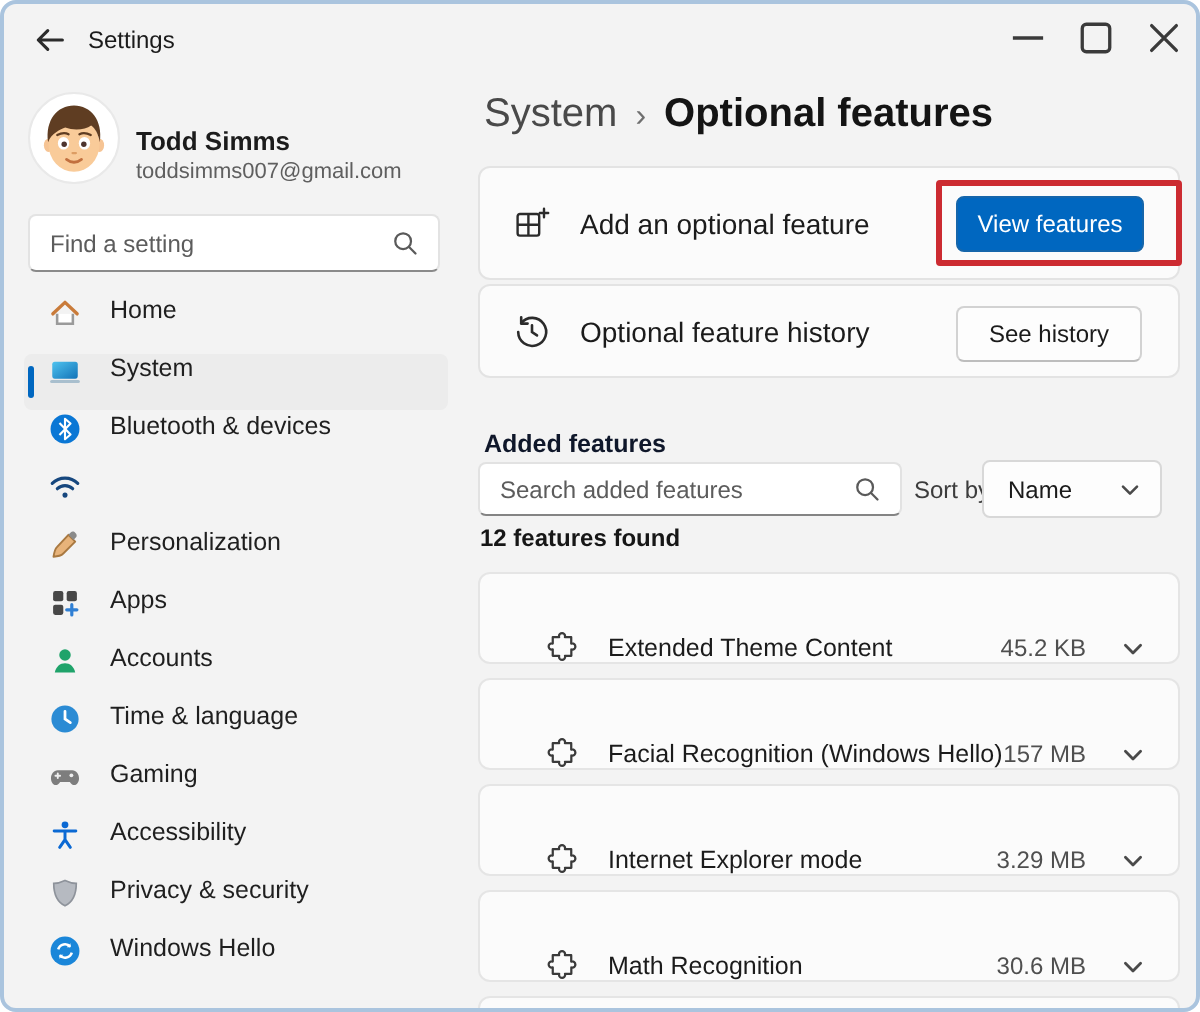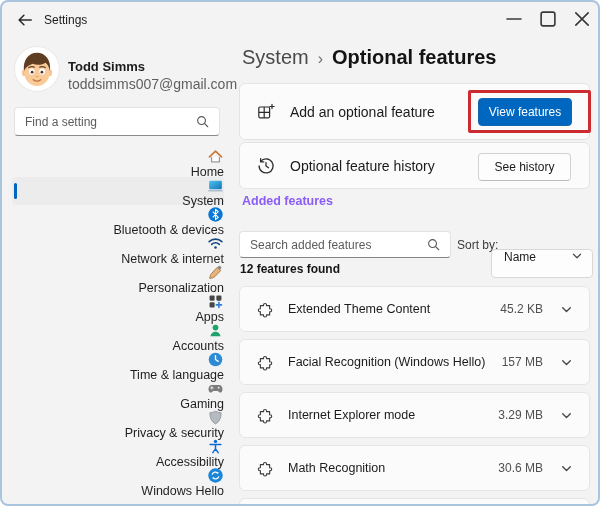--- a/index.html
+++ b/index.html
@@ -13,38 +13,38 @@
   .titlebar { position:absolute; top:0; left:0; right:0; height:36px; }
   .back-btn { position:absolute; left:14px; top:9px; width:18px; height:18px; cursor:pointer; }
   .win-title { position:absolute; left:42px; top:11px; font-size:12px; color:#1b1b1b; }
   .win-ctrl { position:absolute; top:6px; width:30px; height:22px; display:flex; align-items:center; justify-content:center; cursor:pointer; }
   .ctrl-min { left:497px; } .ctrl-max { left:531px; } .ctrl-close { left:565px; }
   
   .user { position:absolute; left:12px; top:42px; width:210px; height:48px; display:flex; align-items:flex-end; cursor:pointer; }
   .avatar { width:46px; height:46px; flex:0 0 46px; }
   .user-meta { margin-left:8px; }
   .user-name { font-size:13px; font-weight:bold; color:#1b1b1b; }
-  .user-email { font-size:14px; color:#5f5f5f; margin-top:2px; }
+  .user-email { font-size:11px; color:#5f5f5f; margin-top:2px; }
   
   .side-search {
     position:absolute; left:12px; top:105px; width:206px; height:29px;
     background:#ffffff; border:1px solid #e3e3e3; border-bottom:1px solid #8a8a8a;
     border-radius:4px; display:flex; align-items:center;
   }
   .side-search input {
     flex:1; border:none; outline:none; background:transparent;
     font-family:inherit; font-size:12px; color:#1b1b1b; padding:0 6px 0 10px;
   }
   .side-search input::placeholder { color:#5c5c5c; }
   .search-glyph { width:15px; height:15px; margin-right:9px; flex:0 0 15px; }
   
   .nav { position:absolute; left:10px; top:146px; width:212px; }
   .nav-item {
     position:relative; height:28px; margin-bottom:1px; border-radius:4px;
-    display:flex; align-items:flex-end; cursor:pointer;flex-direction:column;
+    display:flex; align-items:flex-start; cursor:pointer;
   }
   .nav-item.selected { background:#ececec; }
   .nav-item.selected::before {
     content:""; position:absolute; left:2px; top:6px; width:3px; height:16px;
     border-radius:2px; background:var(--accent,#0067c0);
   }
   .nav-icon { width:17px; height:17px; margin-left:12px; flex:0 0 17px; display:flex; }
   .nav-label { margin-left:14px; font-size:12.5px; color:#1f1f1f; white-space:nowrap; }
   
   .breadcrumb { position:absolute; left:240px; top:44px; display:flex; align-items:baseline; }
@@ -70,44 +70,44 @@
   }
   .btn-secondary {
     left:238px; top:10px; width:93px; height:28px;
     background:#fdfdfd; color:#1b1b1b; border:1px solid #d2d2d2; border-bottom-color:#bdbdbd;
   }
   .annotation {
     position:absolute; left:228px; top:6px; width:123px; height:43px;
     border:3px solid var(--annotation-red,#cc2b31); border-radius:2px; pointer-events:none;
   }
   
-  .section-title { position:absolute; left:240px; top:192px; font-size:12.5px; font-weight:bold; color:#8b5cf6; }
+  .section-title { position:absolute; left:240px; top:213px; font-size:12.5px; font-weight:bold; color:#0f172a; }
   .feat-search {
     position:absolute; left:237px; top:229px; width:212px; height:27px;
     background:#ffffff; border:1px solid #e2e2e2; border-bottom:1px solid #848484;
     border-radius:4px; display:flex; align-items:center;
   }
   .feat-search input {
     flex:1; border:none; outline:none; background:transparent;
     font-family:inherit; font-size:12px; color:#1b1b1b; padding:0 4px 0 10px;
   }
   .feat-search input::placeholder { color:#5c5c5c; }
   .sort-label { position:absolute; left:455px; top:236px; font-size:12px; color:#3c3c3c; }
   .sort-dd {
-    position:absolute; left:489px; top:228px; width:102px; height:29px;
+    position:absolute; left:489px; top:228px; width:90px; height:29px;
     background:#fdfdfd; border:1px solid #d8d8d8; border-radius:4px;
-    display:flex; align-items:flex-start; cursor:pointer;margin-top:19px;
+    display:flex; align-items:center; cursor:pointer;
   }
   .sort-value { margin-left:12px; font-size:12px; color:#1b1b1b; flex:1; }
   .dd-chev { width:12px; height:12px; margin-right:9px; display:flex; }
   .count-text { position:absolute; left:238px; top:260px; font-size:12px; font-weight:bold; color:#161616; }
   
   .row {
     position:absolute; left:237px; width:351px; height:46px; background:#fbfbfb;
-    border:1px solid #e5e5e5; border-radius:6px; display:flex; align-items:center; cursor:pointer;
+    border:1px solid #e5e5e5; border-radius:6px; display:flex; align-items:flex-end; cursor:pointer;padding-left:16px;
   }
   .row-1 { top:284px; } .row-2 { top:337px; } .row-3 { top:390px; } .row-4 { top:443px; }
   .row-sliver { top:496px; height:14px; border-radius:6px 6px 0 0; }
   .row-icon { width:17px; height:17px; margin-left:17px; flex:0 0 17px; display:flex; }
   .row-name { margin-left:14px; font-size:12.5px; color:#1b1b1b; }
   .row-size { position:absolute; right:46px; font-size:12px; color:#4f4f4f; }
   .row-chev { position:absolute; right:16px; width:13px; height:13px; display:flex; cursor:pointer; }
   svg { display:block; width:100%; height:100%; }
 </style>
 </head>
@@ -207,21 +207,20 @@
       <span class="nav-label">Bluetooth &amp; devices</span>
     </div>
     <div class="nav-item">
       <span class="nav-icon">
         <svg viewBox="0 0 16 16" fill="none" stroke="#16477e" stroke-width="1.5" stroke-linecap="round">
             <path d="M2 6.3a8.6 8.6 0 0 1 12 0"></path>
             <path d="M4.4 8.8a5.2 5.2 0 0 1 7.2 0"></path>
             <circle cx="8" cy="11.8" r="1.2" fill="#16477e" stroke="none"></circle>
           </svg>
       </span>
-      <span class="nav-label">Network &amp; internet</span>
     </div>
     <div class="nav-item">
       <span class="nav-icon">
         <svg viewBox="0 0 16 16">
             <path d="M9.6 3.2l3.2 3.2-5.6 5.6c-.9.9-2.5 1.4-4.6 1.5.3-2 .7-3.6 1.6-4.5z" fill="#e7b37a" stroke="#a87840" stroke-width="0.9" stroke-linejoin="round"></path>
             <path d="M9.6 3.2l1.2-1.2c.5-.5 1.5-.4 2.1.3.7.6.8 1.6.3 2.1l-1.2 1.2z" fill="#8a8a8a"></path>
           </svg>
       </span>
       <span class="nav-label">Personalization</span>
     </div>
@@ -259,34 +258,34 @@
         <svg viewBox="0 0 16 16">
             <path d="M4.6 4.8h6.8c1.9 0 3.2 1.8 3.2 3.8 0 1.8-1 3.2-2.2 3.2-.9 0-1.6-.7-2.1-1.5H5.7c-.5.8-1.2 1.5-2.1 1.5-1.2 0-2.2-1.4-2.2-3.2 0-2 1.3-3.8 3.2-3.8z" fill="#7d7d7d"></path>
             <circle cx="11" cy="7.2" r="0.9" fill="#efefef"></circle>
             <path d="M4.6 6.3v2.2M3.5 7.4h2.2" stroke="#efefef" stroke-width="0.9" stroke-linecap="round"></path>
           </svg>
       </span>
       <span class="nav-label">Gaming</span>
     </div>
     <div class="nav-item">
       <span class="nav-icon">
-        <svg viewBox="0 0 16 16">
-            <path d="M8 2.1c1.9.9 3.7 1.4 5.3 1.4 0 5.1-1.8 8.8-5.3 10.5C4.5 12.3 2.7 8.6 2.7 3.5c1.6 0 3.4-.5 5.3-1.4z" fill="#b6bac1" stroke="#8e939b" stroke-width="0.8"></path>
-          </svg>
-      </span>
-      <span class="nav-label">Privacy &amp; security</span>
-    </div>
-    <div class="nav-item">
-      <span class="nav-icon">
         <svg viewBox="0 0 16 16" fill="none" stroke="#0b69d3" stroke-width="1.4" stroke-linecap="round">
             <circle cx="8" cy="3.2" r="1.6" fill="#0b69d3" stroke="none"></circle>
             <path d="M2.9 6.1h10.2M8 6.1v4.1l-2.5 3.6M8 10.2l2.5 3.6"></path>
           </svg>
       </span>
       <span class="nav-label">Accessibility</span>
+    </div>
+    <div class="nav-item">
+      <span class="nav-icon">
+        <svg viewBox="0 0 16 16">
+            <path d="M8 2.1c1.9.9 3.7 1.4 5.3 1.4 0 5.1-1.8 8.8-5.3 10.5C4.5 12.3 2.7 8.6 2.7 3.5c1.6 0 3.4-.5 5.3-1.4z" fill="#b6bac1" stroke="#8e939b" stroke-width="0.8"></path>
+          </svg>
+      </span>
+      <span class="nav-label">Privacy &amp; security</span>
     </div>
     <div class="nav-item">
       <span class="nav-icon">
         <svg viewBox="0 0 16 16">
             <circle cx="8" cy="8" r="6.8" fill="#1a86d9"></circle>
             <path d="M4.8 7.2a3.3 3.3 0 0 1 5.7-1.2M11.2 8.8a3.3 3.3 0 0 1-5.7 1.2" fill="none" stroke="#ffffff" stroke-width="1.2"></path>
             <path d="M10.6 4.4v1.8H8.8z" fill="#ffffff"></path>
             <path d="M5.4 11.6V9.8h1.8z" fill="#ffffff"></path>
           </svg>
       </span>

